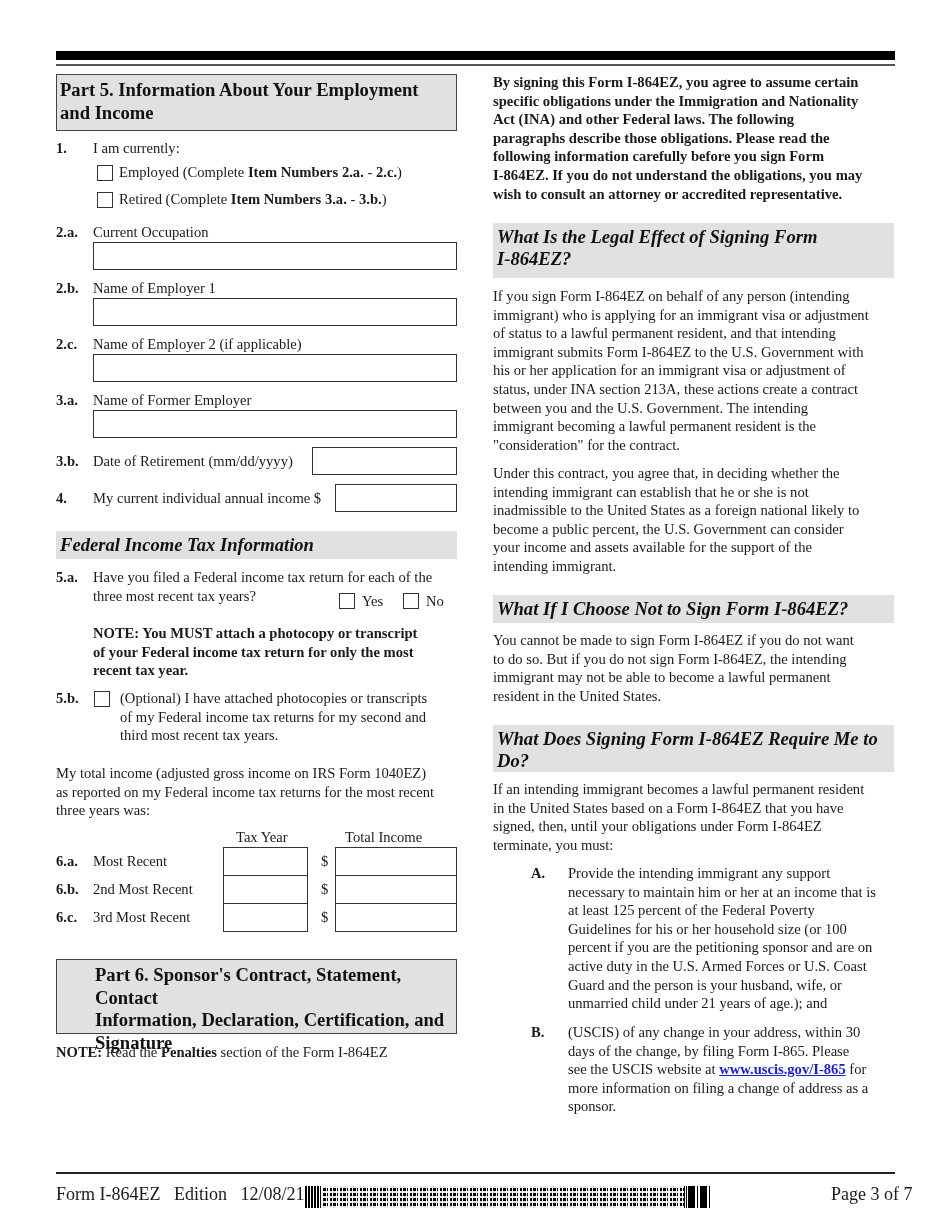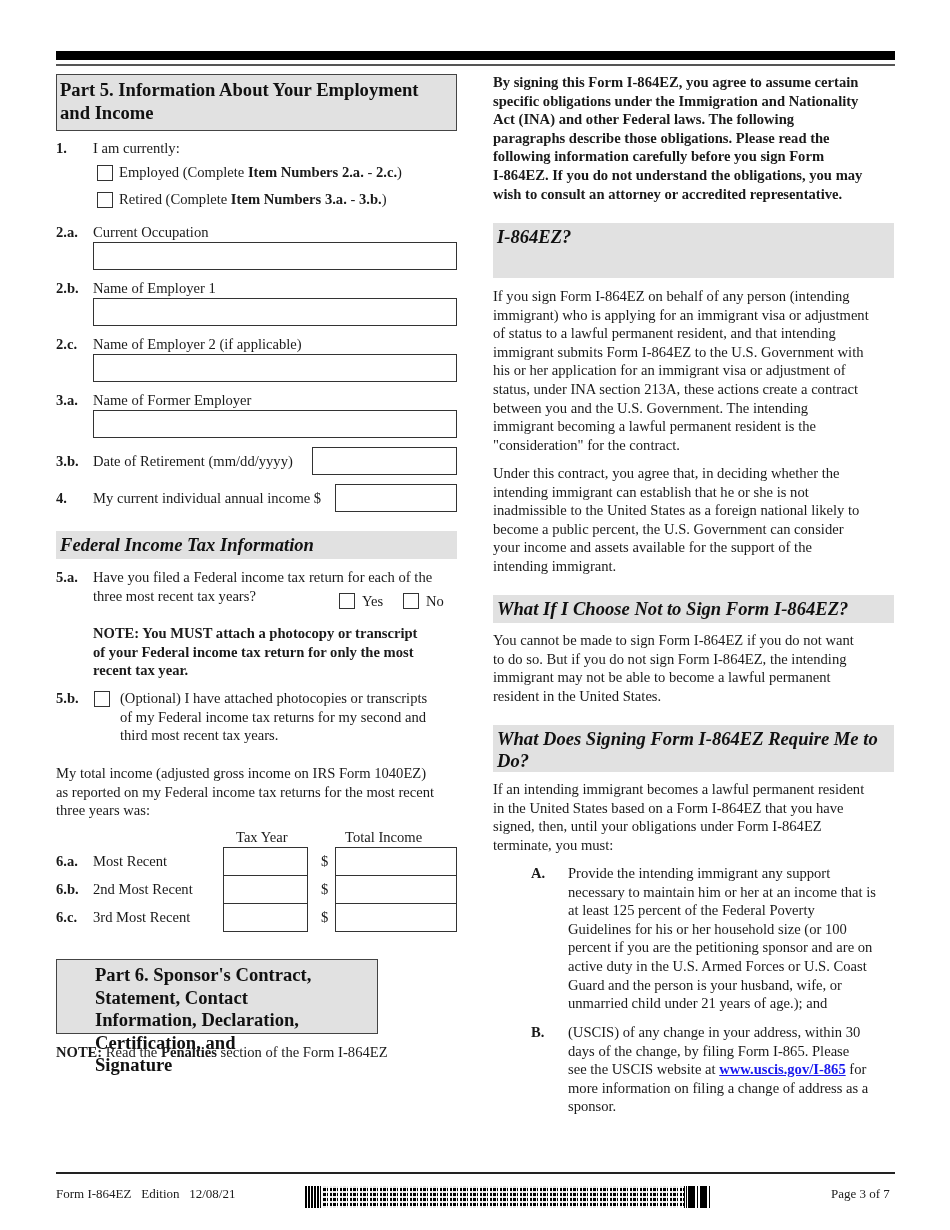--- a/index.html
+++ b/index.html
@@ -11,21 +11,21 @@
   .part-head { background: #e1e1e1; border: 1.5px solid #444; font-weight: bold; font-size: 18.6px; line-height: 22.5px; padding: 4px 4px 4px 3px; color: #111; }
   .sec-head { background: #e1e1e1; font-weight: bold; font-style: italic; font-size: 18.6px; line-height: 22px; padding: 3px 4px; color: #111; }
   .num { position: absolute; font-weight: bold; }
   .lbl { position: absolute; white-space: nowrap; }
   .box { position: absolute; border: 1.5px solid #333; background: #fff; }
   .cb { position: absolute; width: 16px; height: 16px; border: 1.2px solid #333; background: #fff; }
   b { font-weight: bold; }
   .para { position: absolute; width: 405px; }
   .link { color: #1a1aee; font-weight: bold; text-decoration: underline; }
   .footline { left: 56px; top: 1172px; width: 839px; height: 2px; background: #222; }
-  .foot { font-size: 13px; line-height: 16px; }
+  .foot { font-size: 18px; line-height: 16px; }
   .barcode { position: absolute; left: 305px; top: 1186px; width: 407px; height: 22px;
     background: repeating-linear-gradient(90deg, #000 0 2px, #fff 2px 3px, #000 3px 4px, #fff 4px 6px, #000 6px 7px, #fff 7px 9px); }
   .barcode .inner { position: absolute; left: 18px; right: 28px; top: 0; bottom: 0;
     background:
       repeating-linear-gradient(0deg, rgba(255,255,255,0.9) 0 2px, transparent 2px 5px),
       repeating-linear-gradient(90deg, #000 0 3px, #fff 3px 4px, #000 4px 5px, #fff 5px 7px, #000 7px 9px, #fff 9px 10px); }
   .barcode .e1 { position:absolute; left:0; top:0; width:14px; height:22px; background: repeating-linear-gradient(90deg,#000 0 2px,#fff 2px 3px); }
   .barcode .e2 { position:absolute; right:0; top:0; width:24px; height:22px; background: repeating-linear-gradient(90deg,#000 0 7px,#fff 7px 9px,#000 9px 10px,#fff 10px 12px); }
 </style>
 </head>
@@ -116,41 +116,42 @@
 <div class="box" style="left:223px; top:875px; width:85px; height:29px;"></div>
 <span class="lbl" style="left:321px; top:880px;">$</span>
 <div class="box" style="left:335px; top:875px; width:122px; height:29px;"></div>
 
 <span class="num" style="left:56px; top:908px;">6.c.</span>
 <span class="lbl" style="left:93px; top:908px;">3rd Most Recent</span>
 <div class="box" style="left:223px; top:903px; width:85px; height:29px;"></div>
 <span class="lbl" style="left:321px; top:908px;">$</span>
 <div class="box" style="left:335px; top:903px; width:122px; height:29px;"></div>
 
-<div class="abs part-head" style="left:56px; top:959px; width:322px; height:75px;padding-left:38px;">
+<div class="abs part-head" style="left:56px; top:959px; width:401px; height:75px;padding-left:38px;">
   <div>Part 6.  Sponsor's Contract, Statement, Contact</div>
   <div>Information, Declaration, Certification, and</div>
   <div>Signature</div>
 </div>
 
 <div class="abs" style="left:56px; top:1043px;">
   <div><b>NOTE:</b><span>  Read the </span><b>Penalties</b><span> section of the Form I-864EZ</span></div>
 </div>
 
 <div class="para" style="left:493px; top:73px; font-weight:bold;">
   <div>By signing this Form I-864EZ, you agree to assume certain</div>
     <div>specific obligations under the Immigration and Nationality</div>
     <div>Act (INA) and other Federal laws.  The following</div>
     <div>paragraphs describe those obligations.  Please read the</div>
     <div>following information carefully before you sign Form</div>
     <div>I-864EZ.  If you do not understand the obligations, you may</div>
     <div>wish to consult an attorney or accredited representative.</div>
 </div>
 
 <div class="abs sec-head" style="left:493px; top:223px; width:401px; height:55px;">
+  <div>What Is the Legal Effect of Signing Form</div>
   <div>I-864EZ?</div>
 </div>
 
 <div class="para" style="left:493px; top:287px;">
   <div>If you sign Form I-864EZ on behalf of any person (intending</div>
     <div>immigrant) who is applying for an immigrant visa or adjustment</div>
     <div>of status to a lawful permanent resident, and that intending</div>
     <div>immigrant submits Form I-864EZ to the U.S. Government with</div>
     <div>his or her application for an immigrant visa or adjustment of</div>
     <div>status, under INA section 213A, these actions create a contract</div>

